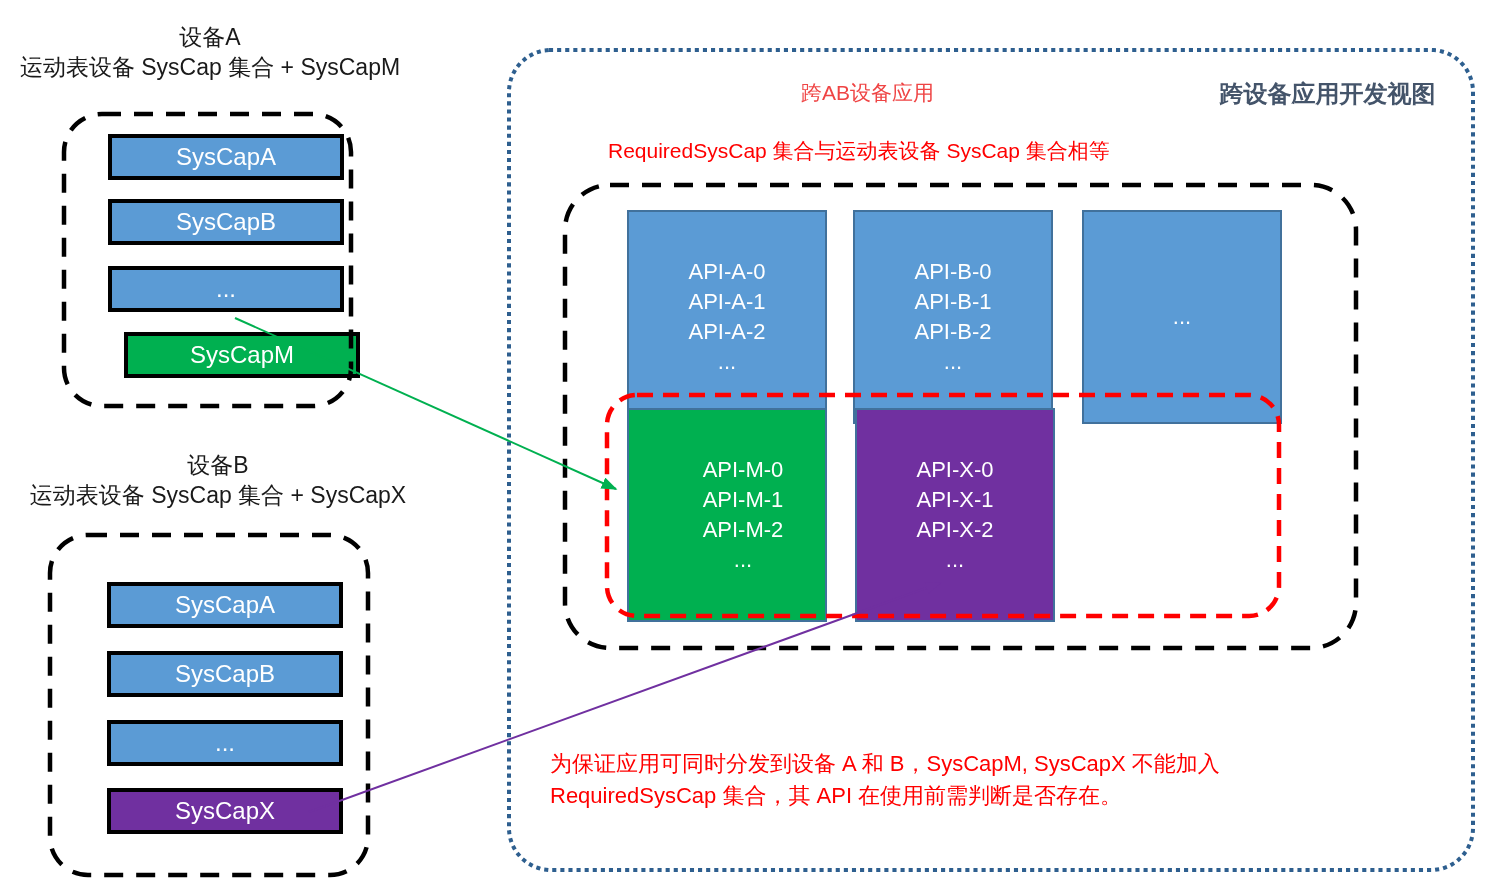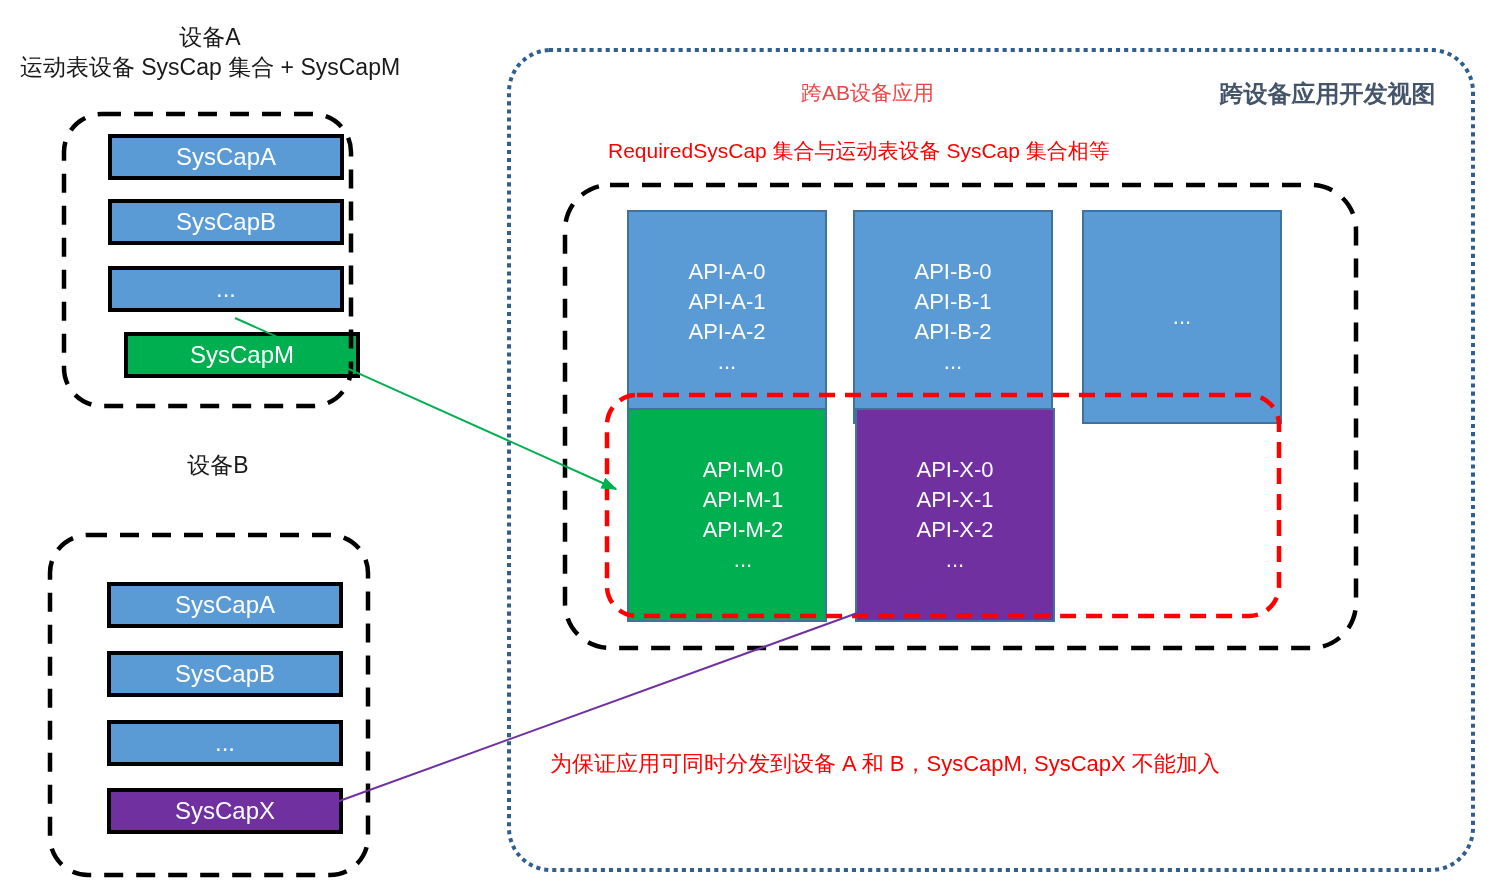--- a/index.html
+++ b/index.html
@@ -45,20 +45,21 @@
     <div class="dev-subtitle">运动表设备 SysCap 集合 + SysCapM</div>
   </div>
 
   <div class="cap blue" style="left:108px;top:134px;">SysCapA</div>
   <div class="cap blue" style="left:108px;top:199px;">SysCapB</div>
   <div class="cap blue" style="left:108px;top:266px;">...</div>
   <div class="cap green" style="left:108px;top:332px;margin-left:16px;">SysCapM</div>
 
   <div class="dev-header" style="left:3px;top:450px;width:430px;">
     <div class="dev-title">设备B</div>
+    <div class="dev-subtitle">运动表设备 SysCap 集合 + SysCapX</div>
   </div>
 
   <div class="cap blue" style="left:107px;top:582px;">SysCapA</div>
   <div class="cap blue" style="left:107px;top:651px;">SysCapB</div>
   <div class="cap blue" style="left:107px;top:720px;">...</div>
   <div class="cap purple" style="left:107px;top:788px;">SysCapX</div>
 
   <div class="app-title">跨AB设备应用</div>
   <div class="corner-label">跨设备应用开发视图</div>
   <div class="required-note">RequiredSysCap 集合与运动表设备 SysCap 集合相等</div>
@@ -87,20 +88,21 @@
   </div>
   <div class="api purple" style="left:855px;top:408px;">
     <div class="ln">API-X-0</div>
     <div class="ln">API-X-1</div>
     <div class="ln">API-X-2</div>
     <div class="ln">...</div>
   </div>
 
   <div class="bottom-note">
     <div>为保证应用可同时分发到设备 A 和 B，SysCapM, SysCapX 不能加入</div>
+    <div>RequiredSysCap 集合，其 API 在使用前需判断是否存在。</div>
   </div>
 
   <svg class="overlay" width="1492" height="884" viewBox="0 0 1492 884">
     <defs>
       <marker id="arrowGreen" markerWidth="10" markerHeight="8" refX="7.2" refY="3" orient="auto" markerUnits="strokeWidth">
         <path d="M0,0 L8,3 L0,6 z" fill="#00B050"></path>
       </marker>
       <marker id="arrowPurple" markerWidth="10" markerHeight="8" refX="7.2" refY="3" orient="auto" markerUnits="strokeWidth">
         <path d="M0,0 L8,3 L0,6 z" fill="#7030A0"></path>
       </marker>

